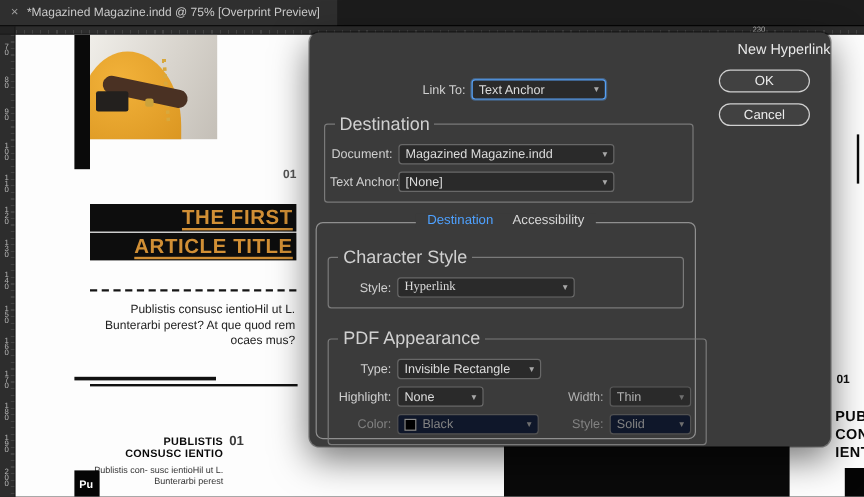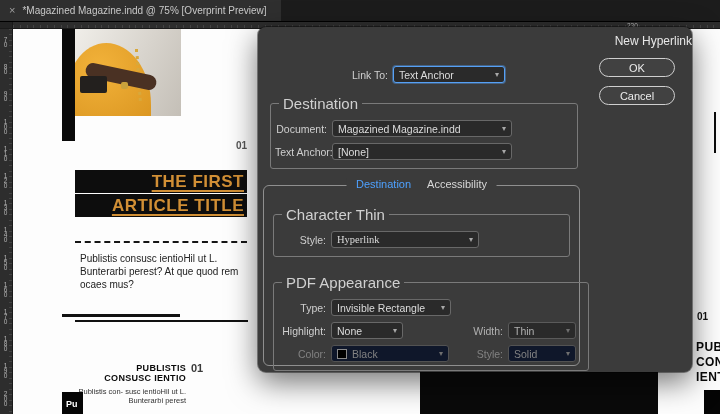--- a/index.html
+++ b/index.html
@@ -35,21 +35,21 @@
   .photo .arm { position:absolute; left:10px; top:40px; width:72px; height:15px; background:#4a3123; border-radius:8px; transform:rotate(12deg); }
   .photo .watch { position:absolute; left:46px; top:53px; width:7px; height:7px; background:#caa23c; border-radius:2px; }
   .photo .camera { position:absolute; left:5px; top:47px; width:27px; height:17px; background:#23201e; border-radius:2px; }
 
   .p1num { position:absolute; left:212px; top:111px; width:22px; text-align:right; font-size:10px; font-weight:600; color:#555; }
   .title-bar { position:absolute; left:62px; width:172px; height:23px; background:#0d0d0d; color:#d18f35;
     font-size:17px; font-weight:bold; letter-spacing:.5px; text-align:right; padding:2px 3px 0 0;
     text-decoration:underline; text-decoration-thickness:2px; text-underline-offset:3px; }
   .title1 { top:141px; } .title2 { top:165px; }
   .dash-rule { position:absolute; left:62px; top:212px; width:172px; border-top:2px dashed #151515; }
-  .intro { position:absolute; left:67px; top:223px; width:166px; text-align:left; font-size:10px; line-height:13px; color:#222; }
+  .intro { position:absolute; left:67px; top:223px; width:166px; text-align:right; font-size:10px; line-height:13px; color:#222; }
   .ruleA { position:absolute; left:49px; top:285px; width:118px; height:2.5px; background:#111; }
   .ruleB { position:absolute; left:62px; top:291px; width:173px; height:1.5px; background:#111; }
 
   .story2 { position:absolute; left:48px; top:334px; width:125px; text-align:right; color:#0a0a0a; }
   .story2 .h { font-size:9px; font-weight:bold; letter-spacing:.3px; line-height:10px; }
   .story2 .b { margin-top:4px; font-size:7.5px; line-height:9px; color:#333; }
   .story2num { position:absolute; left:178px; top:333px; font-size:11px; font-weight:bold; color:#3a3a3a; }
   .footer-box { position:absolute; left:49px; top:363px; width:21px; height:51px; background:#050505;
     color:#fff; font-size:9px; font-weight:bold; padding:7px 0 0 4px; }
 
@@ -214,21 +214,21 @@
       </div>
     </fieldset>
 
     <div class="tab-panel">
       <div class="tabs">
         <span class="tab-item active">Destination</span>
         <span class="tab-item inactive">Accessibility</span>
       </div>
 
       <fieldset class="fs-char">
-        <legend>Character Thin</legend>
+        <legend>Character Style</legend>
         <div class="row">
           <span class="lbl">Style:</span>
           <div class="select">
             <span class="val">Hyperlink</span>
             <span class="chev"></span>
           </div>
         </div>
       </fieldset>
 
       <fieldset class="fs-pdf">

